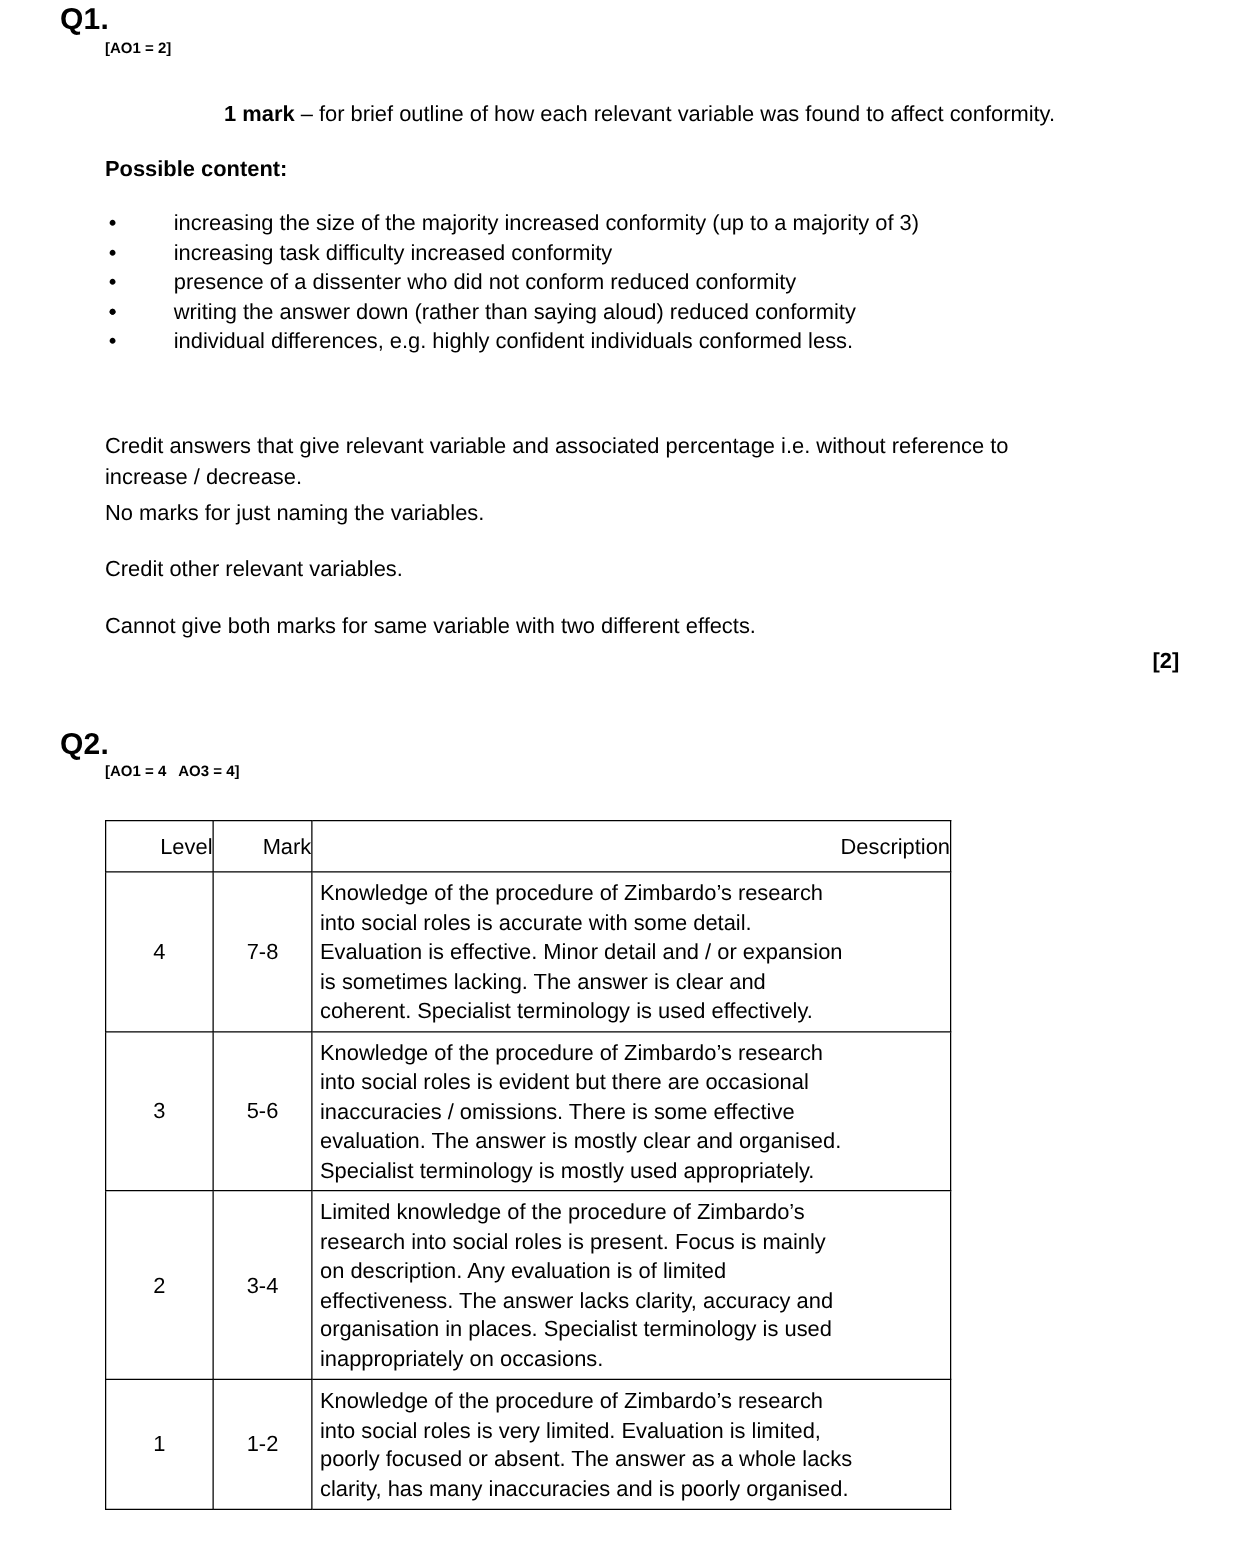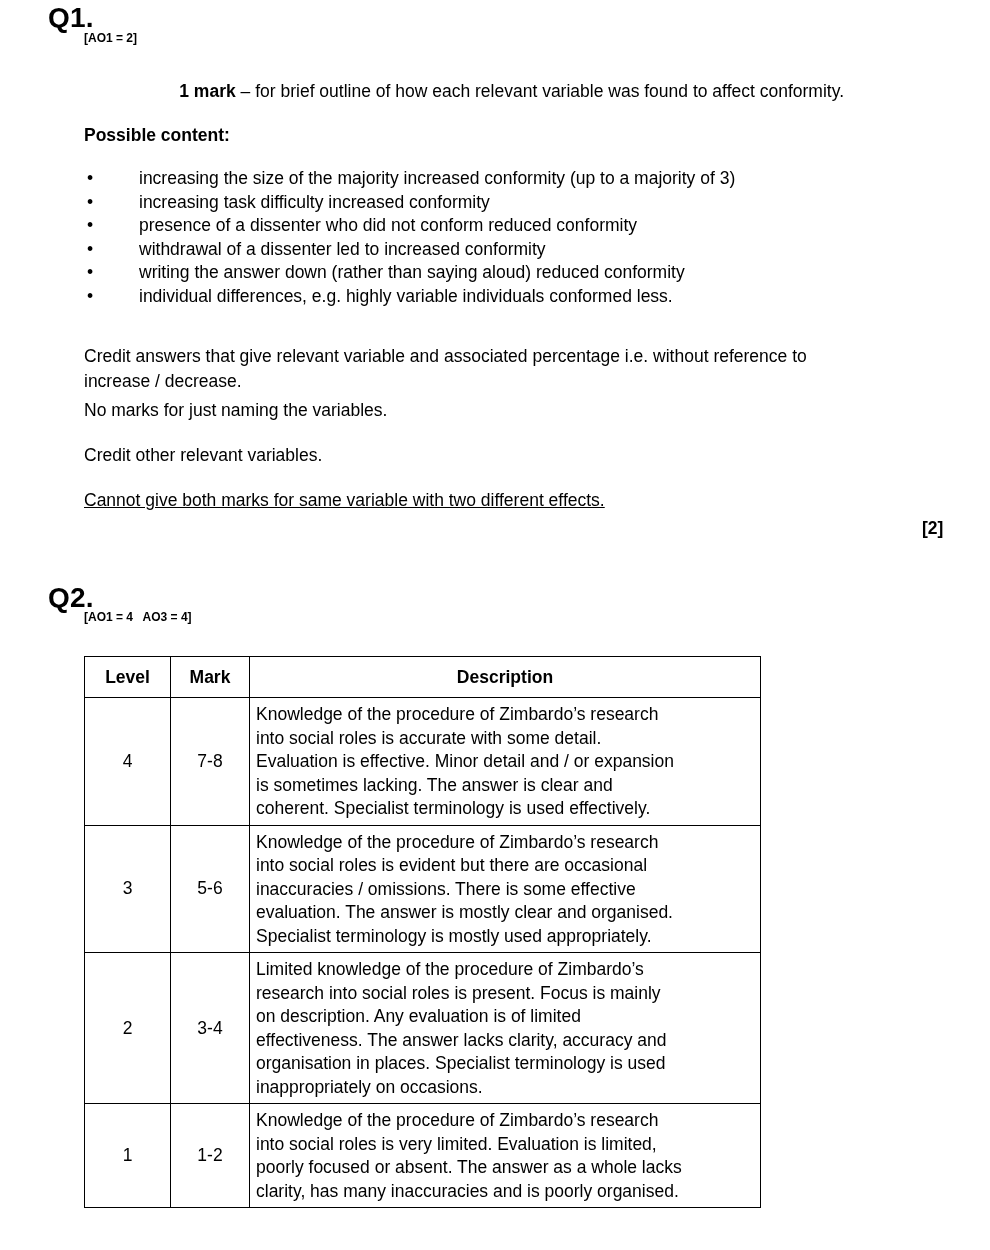--- a/index.html
+++ b/index.html
@@ -18,21 +18,21 @@
   .page {
     position: relative;
     width: 990px;
     height: 1250px;
     overflow: hidden;
   }
 
   
   .q-label {
     position: absolute;
-    font-size: 28px;
+    font-size: 24px;
     font-weight: bold;
     letter-spacing: 0.2px;
   }
   #q1-label { left: 48px; top: 2px; }
   #q2-label { left: 48px; top: 582px; }
 
   .ao-line {
     position: absolute;
     left: 84px;
     font-size: 12px;
@@ -75,21 +75,21 @@
   }
   #bullets li .bullet-dot {
     position: absolute;
     left: 3px;
     top: 0;
   }
 
   #credit-pct { top: 344px; width: 740px; }
   #no-marks   { top: 398px; }
   #credit-other { top: 443px; }
-  #cannot-give { top: 488px; text-decoration: underline; }
+  #cannot-give { top: 488px; }
 
   #q1-marks {
     position: absolute;
     top: 518px;
     left: 922px;
     font-size: 17.5px;
     font-weight: bold;
   }
 
   
@@ -101,22 +101,22 @@
     border-collapse: collapse;
     table-layout: fixed;
     font-size: 17.5px;
   }
   #level-table th,
   #level-table td {
     border: 1.6px solid #000000;
     vertical-align: middle;
   }
   #level-table thead th {
-    font-weight: bold;
-    text-align: center;
+    font-weight: normal;
+    text-align: right;
     height: 40px;
     padding: 0;
   }
   .col-level { width: 86px; }
   .col-mark  { width: 79px; }
   .col-desc  { width: 511px; }
 
   #level-table td.cell-level,
   #level-table td.cell-mark {
     text-align: center;
@@ -152,29 +152,28 @@
     <li>
       <span class="bullet-dot">•</span>
       <span>increasing task difficulty increased conformity</span>
     </li>
     <li>
       <span class="bullet-dot">•</span>
       <span>presence of a dissenter who did not conform reduced conformity</span>
     </li>
     <li>
       <span class="bullet-dot">•</span>
-      <span>withdrawal of a dissenter led to increased conformity</span>
     </li>
     <li>
       <span class="bullet-dot">•</span>
       <span>writing the answer down (rather than saying aloud) reduced conformity</span>
     </li>
     <li>
       <span class="bullet-dot">•</span>
-      <span>individual differences, e.g. highly variable individuals conformed less.</span>
+      <span>individual differences, e.g. highly confident individuals conformed less.</span>
     </li>
   </ul>
 
   <div class="para" id="credit-pct">Credit answers that give relevant variable and associated percentage i.e. without reference to increase / decrease.</div>
 
   <div class="para" id="no-marks">No marks for just naming the variables.</div>
 
   <div class="para" id="credit-other">Credit other relevant variables.</div>
 
   <div class="para" id="cannot-give">Cannot give both marks for same variable with two different effects.</div>

